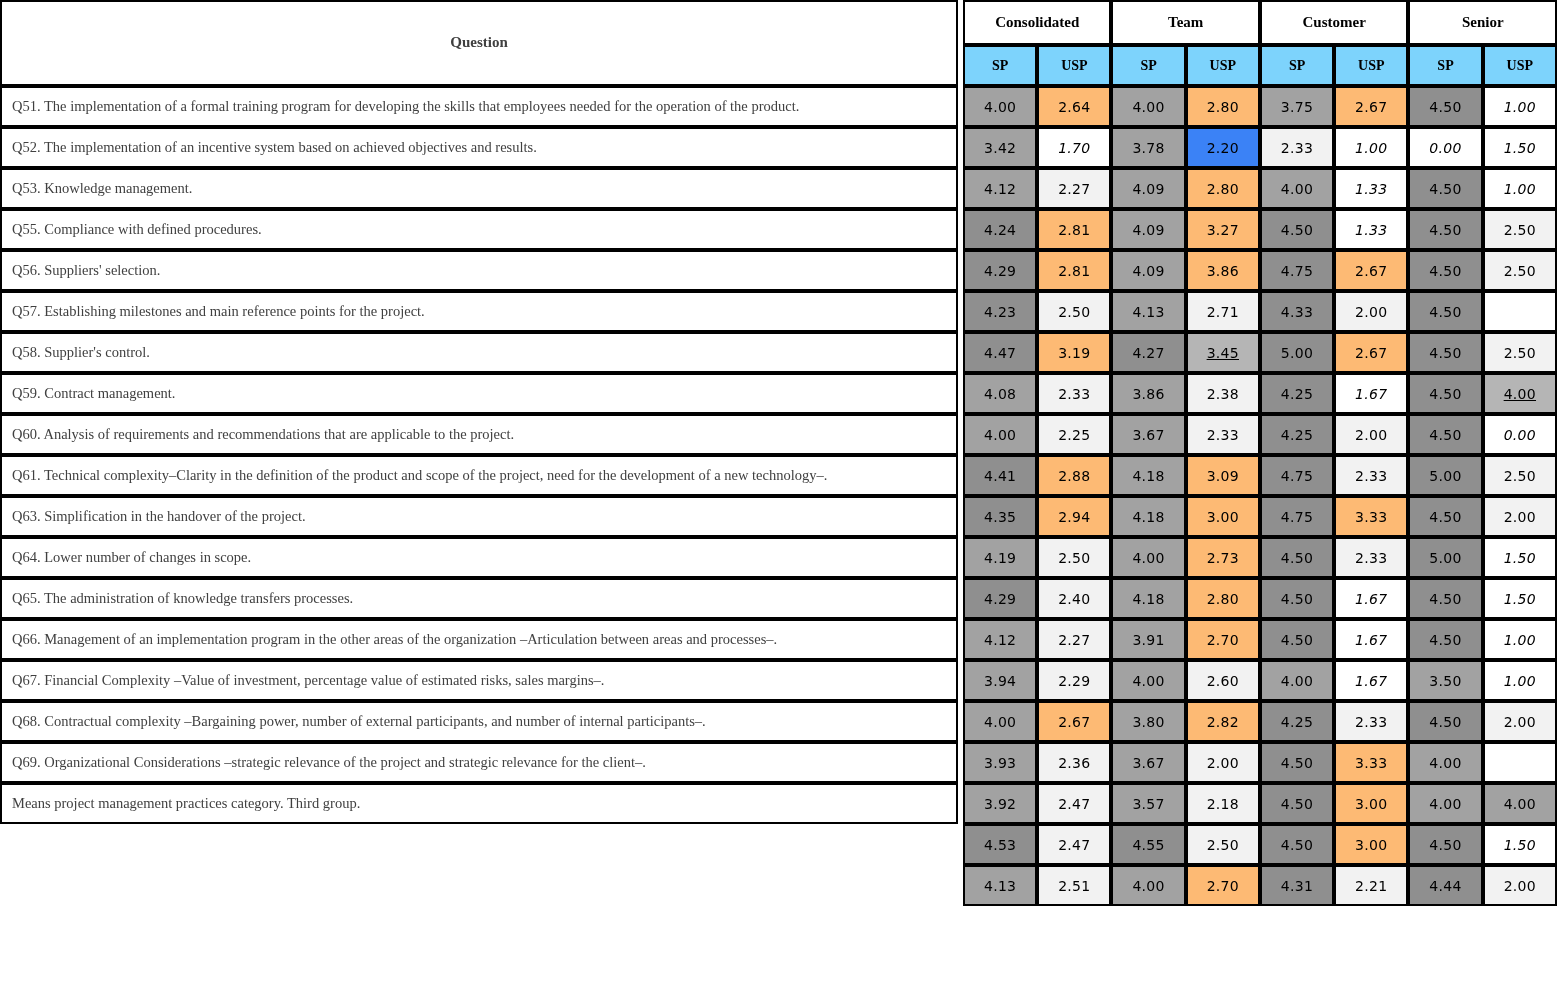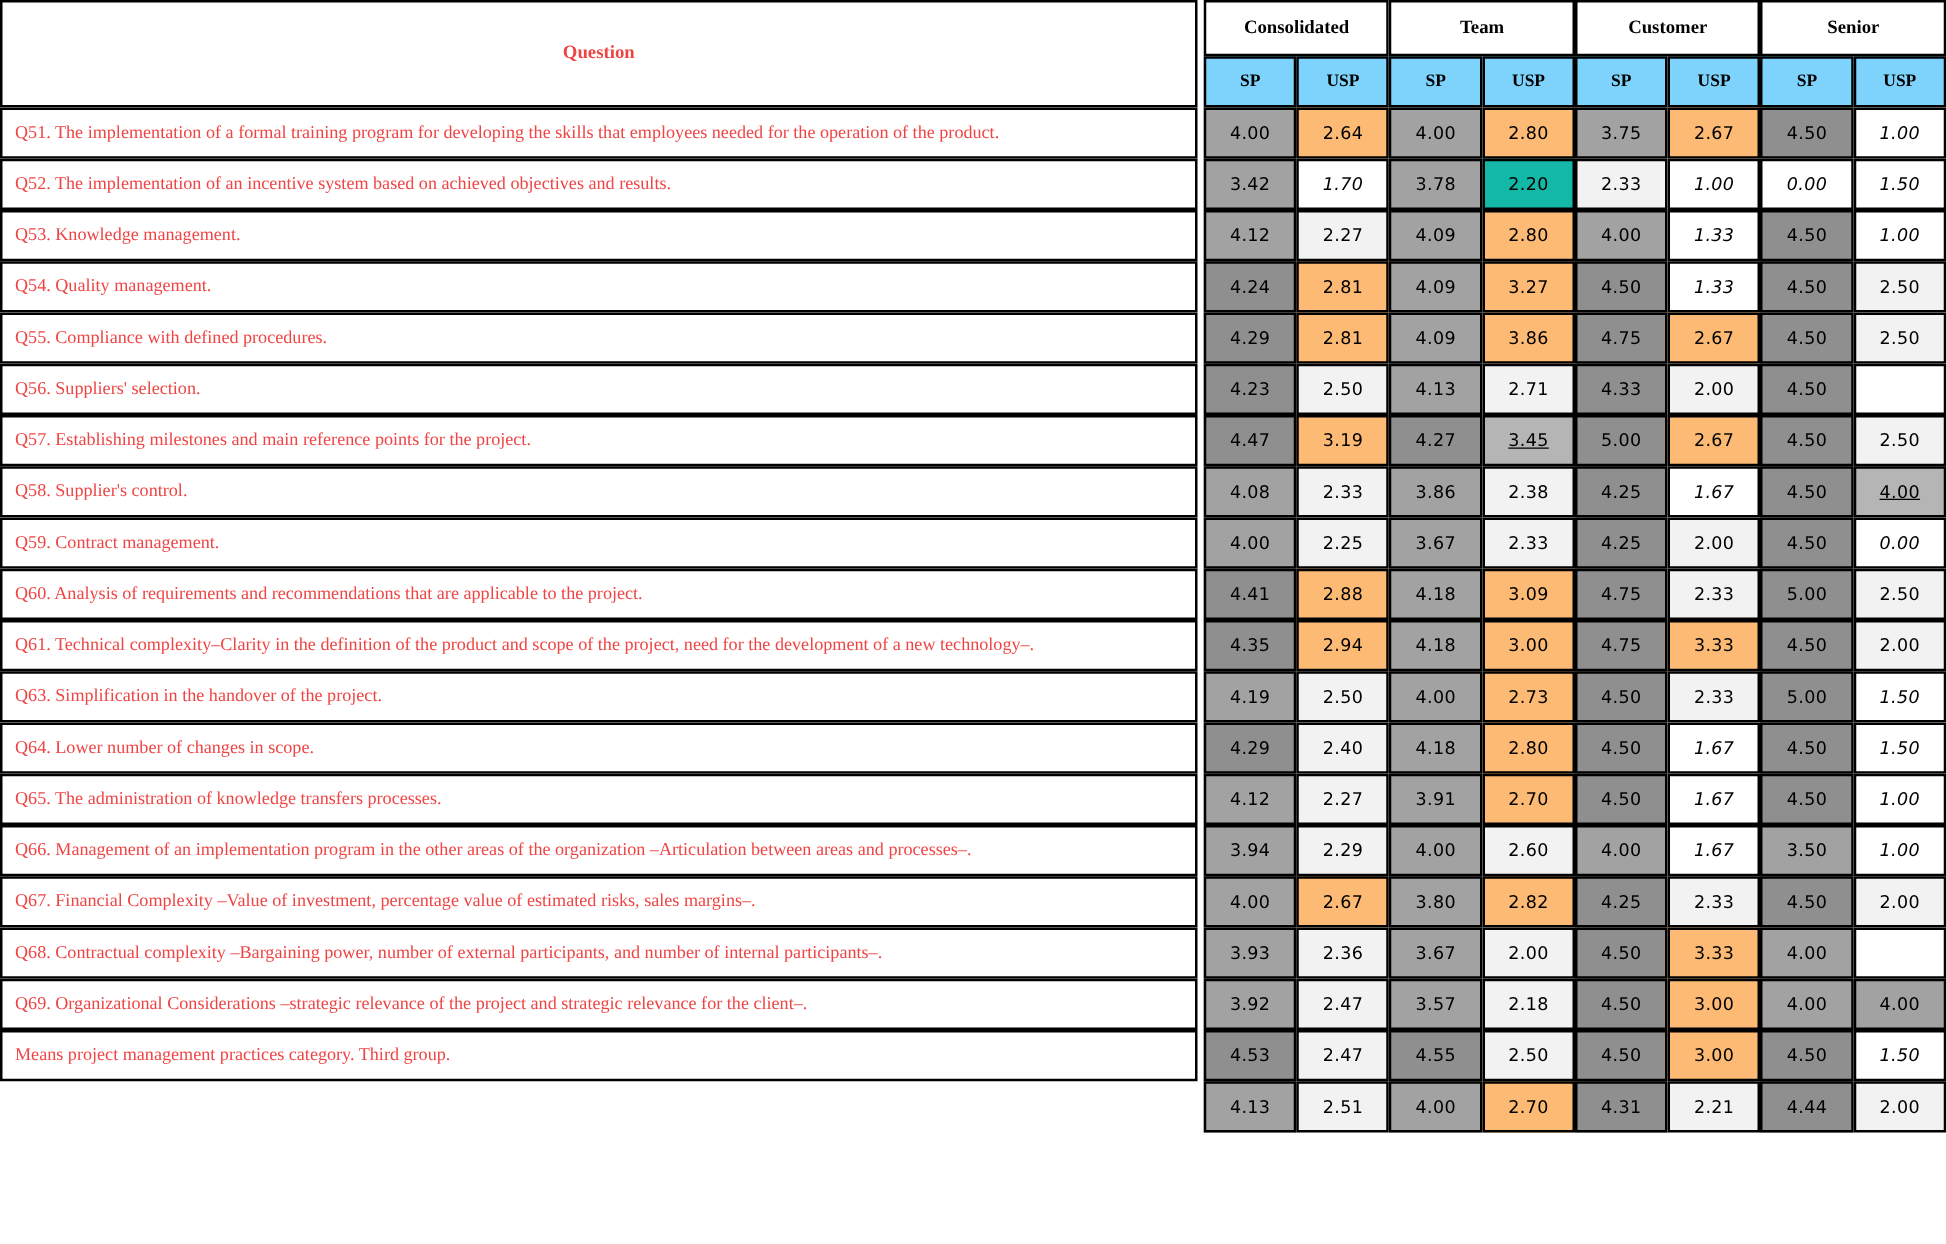--- a/index.html
+++ b/index.html
@@ -35,21 +35,21 @@
     top: 0px;
     width: 958px;
   }
   #qtable td {
     border: 2px solid #000000;
     background: #ffffff;
     padding: 0 10px;
     vertical-align: middle;
     font-size: 14.5px;
     line-height: 1.15;
-    color: #ef4444;
+    color: #404040;
     box-sizing: border-box;
     white-space: nowrap;
     overflow: hidden;
   }
   #qtable td.qhead {
     height: 86px;
     text-align: center;
     font-weight: bold;
     font-size: 15px;
   }
@@ -92,21 +92,21 @@
     height: 41px;
     font-family: "DejaVu Sans", "Liberation Sans", sans-serif;
     font-size: 14px;
     font-weight: normal;
     letter-spacing: 0.3px;
   }
 
   
   .sh-0 { background: #ffffff; font-style: italic; }
   .sh-1 { background: #f2f2f2; }
-  .sh-2 { background: #14b8a6; }
+  .sh-2 { background: #3b82f6; }
   .sh-3 { background: #fdba74; }
   .sh-4 { background: #b5b5b5; text-decoration: underline; }
   .sh-5 { background: #a2a2a2; }
   .sh-6 { background: #8f8f8f; }
 </style>
 </head>
 <body>
 
 <div id="sheet">
 
@@ -119,23 +119,20 @@
         <td class="qhead">Question</td>
       </tr>
     <tr>
           <td class="qcell">Q51. The implementation of a formal training program for developing the skills that employees needed for the operation of the product.</td>
         </tr>
         <tr>
           <td class="qcell">Q52. The implementation of an incentive system based on achieved objectives and results.</td>
         </tr>
         <tr>
           <td class="qcell">Q53. Knowledge management.</td>
-        </tr>
-        <tr>
-          <td class="qcell">Q54. Quality management.</td>
         </tr>
         <tr>
           <td class="qcell">Q55. Compliance with defined procedures.</td>
         </tr>
         <tr>
           <td class="qcell">Q56. Suppliers' selection.</td>
         </tr>
         <tr>
           <td class="qcell">Q57. Establishing milestones and main reference points for the project.</td>
         </tr>

